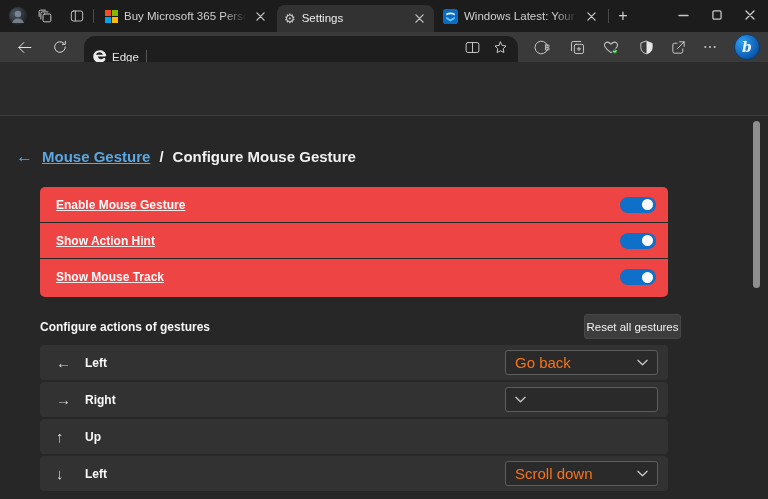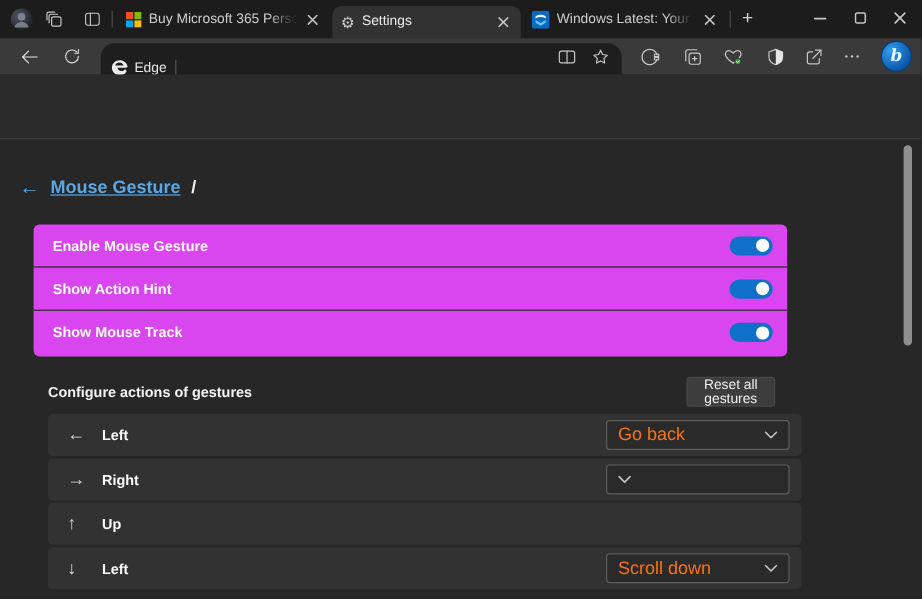--- a/index.html
+++ b/index.html
@@ -56,31 +56,31 @@
   
   .content { position:absolute; left:0; top:117px; width:768px; height:382px; background:#272727; }
   .scroll-thumb { position:absolute; right:8px; top:121px; width:7px; height:167px; border-radius:3.5px; background:#8f8f8f; }
 
   .breadcrumb { position:absolute; left:16px; top:148px; display:flex; align-items:center; gap:9px; }
   .bc-back { font-size:17px; color:#5ba7e3; line-height:1; }
   .bc-parent { font-size:15px; font-weight:bold; color:#5ba7e3;text-decoration:underline; }
   .bc-sep { font-size:15px; font-weight:bold; color:#f0f0f0; }
   .bc-current { font-size:15px; font-weight:bold; color:#f0f0f0; }
 
-  .card { position:absolute; left:28px; width:628px; background:#d946ef; border-radius:5px; overflow:hidden; }
+  .card { position:absolute; left:40px; width:628px; background:#ef4444; border-radius:5px; overflow:hidden;text-decoration:underline; }
   .toggle-card { top:187px; height:110px; }
   .toggle-row { height:36px; display:flex; align-items:center; padding:0 12px 0 16px; border-bottom:1px solid #282828; }
   .toggle-row:last-child { border-bottom:none; }
   .row-label { font-size:12px; font-weight:bold; color:#fafafa; }
   .spacer { flex:1; }
   .toggle { width:36px; height:16px; border-radius:8px; background:#0e70c8; position:relative; flex:none; }
   .toggle .knob { position:absolute; right:3px; top:2.5px; width:11px; height:11px; border-radius:50%; background:#ffffff; }
 
   .section-label { position:absolute; left:40px; top:320px; font-size:12px; font-weight:bold; color:#f5f5f5; }
-  .reset-btn { position:absolute; left:572px; top:314px; width:74px; height:25px; background:#3d3d3d;
+  .reset-btn { position:absolute; left:584px; top:314px; width:97px; height:25px; background:#3d3d3d;
                border:1px solid #474747; border-radius:3px; color:#f0f0f0; font-size:11.5px;
                display:flex; align-items:center; justify-content:center; font-family:"Liberation Sans", sans-serif; }
 
   .gesture-row { position:absolute; left:40px; width:628px; height:35px; background:#323232; border-radius:4px;
                  display:flex; align-items:center; padding:0 10px 0 16px; }
   .g-arrow { width:22px; font-size:15px; color:#d6d6d6; flex:none; }
   .g-label { font-size:12px; font-weight:bold; color:#fafafa; margin-left:7px; }
   .dropdown { position:absolute; right:10px; top:5px; width:153px; height:25px; background:#2a2a2a;
               border:1px solid #5d5d5d; border-radius:3px; display:flex; align-items:center; padding:0 9px; }
   .dd-value { flex:1; font-size:15px; color:#f97316; }
@@ -275,20 +275,21 @@
       </svg>
   </div>
 </div>
 
 <div class="content"></div>
 
 <div class="breadcrumb">
   <span class="bc-back">←</span>
   <span class="bc-parent">Mouse Gesture</span>
   <span class="bc-sep">/</span>
+  <span class="bc-current">Configure Mouse Gesture</span>
 </div>
 
 <div class="card toggle-card">
   <div class="toggle-row">
     <span class="row-label">Enable Mouse Gesture</span>
     <span class="spacer"></span>
     <span class="toggle">
         <span class="knob"></span>
       </span>
   </div>

